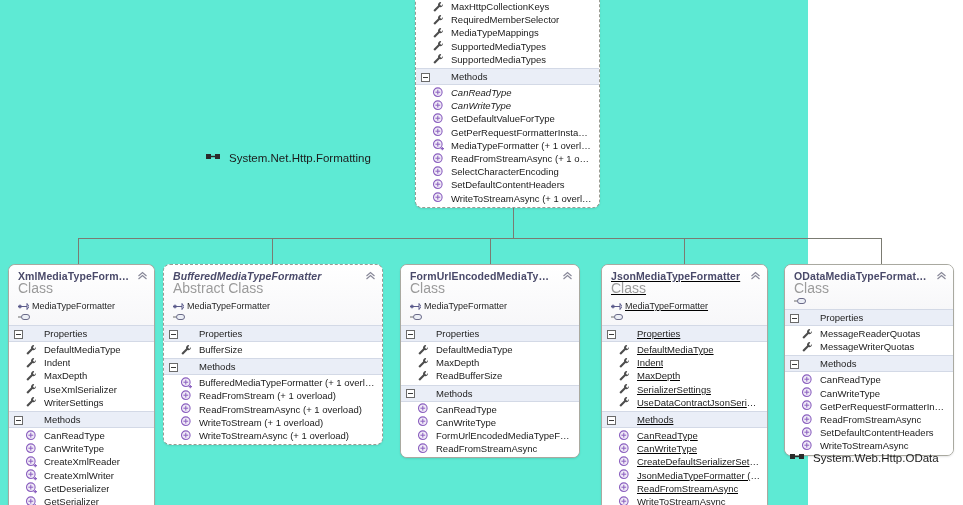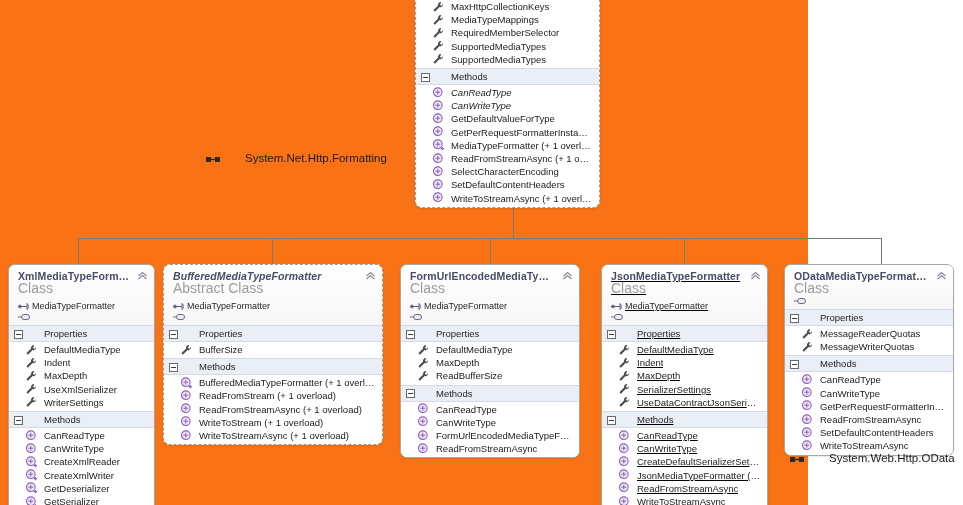--- a/index.html
+++ b/index.html
@@ -8,21 +8,21 @@
     margin: 0; padding: 0;
     width: 963px; height: 505px;
     background: #ffffff;
     font-family: "Liberation Sans", sans-serif;
     overflow: hidden;
   }
   #canvas {
     position: relative;
     width: 808px;
     height: 505px;
-    background: #f97316;
+    background: #5eead4;
   }
 
   
   .conn-h, .conn-v {
     position: absolute;
     background: #7b7b72;
   }
   .conn-h { height: 1px; }
   .conn-v { width: 1px; }
   .tri {
@@ -132,22 +132,22 @@
     white-space: nowrap;
   }
   .member.italic .mname { font-style: italic; }
 
   svg.ic { display: block; flex: 0 0 auto; }
 
   
   .ns-label {
     position: absolute;
     display: flex;
-    align-items: flex-end;
-    gap: 22px;
+    align-items: flex-start;
+    gap: 6px;
     font-size: 11.5px;
     color: #1b1b1b;
     white-space: nowrap;
   }
   .ns-glyph { display: block; }
 </style>
 </head>
 <body>
 
 <div id="canvas">
@@ -169,27 +169,27 @@
         <div class="member">
           <svg class="ic" width="13" height="12" viewBox="0 0 13 12">
             <path d="M9.2 1.2a2.6 2.6 0 0 0-3.1 3.3L1.4 9.2l1.5 1.5 4.7-4.7a2.6 2.6 0 0 0 3.3-3.1L9.4 5.1 8 3.7z" fill="#4d4d4d"></path>
           </svg>
           <span class="mname">MaxHttpCollectionKeys</span>
         </div>
         <div class="member">
           <svg class="ic" width="13" height="12" viewBox="0 0 13 12">
             <path d="M9.2 1.2a2.6 2.6 0 0 0-3.1 3.3L1.4 9.2l1.5 1.5 4.7-4.7a2.6 2.6 0 0 0 3.3-3.1L9.4 5.1 8 3.7z" fill="#4d4d4d"></path>
           </svg>
+          <span class="mname">RequiredMemberSelector</span>
+        </div>
+        <div class="member">
+          <svg class="ic" width="13" height="12" viewBox="0 0 13 12">
+            <path d="M9.2 1.2a2.6 2.6 0 0 0-3.1 3.3L1.4 9.2l1.5 1.5 4.7-4.7a2.6 2.6 0 0 0 3.3-3.1L9.4 5.1 8 3.7z" fill="#4d4d4d"></path>
+          </svg>
           <span class="mname">MediaTypeMappings</span>
-        </div>
-        <div class="member">
-          <svg class="ic" width="13" height="12" viewBox="0 0 13 12">
-            <path d="M9.2 1.2a2.6 2.6 0 0 0-3.1 3.3L1.4 9.2l1.5 1.5 4.7-4.7a2.6 2.6 0 0 0 3.3-3.1L9.4 5.1 8 3.7z" fill="#4d4d4d"></path>
-          </svg>
-          <span class="mname">RequiredMemberSelector</span>
         </div>
         <div class="member">
           <svg class="ic" width="13" height="12" viewBox="0 0 13 12">
             <path d="M9.2 1.2a2.6 2.6 0 0 0-3.1 3.3L1.4 9.2l1.5 1.5 4.7-4.7a2.6 2.6 0 0 0 3.3-3.1L9.4 5.1 8 3.7z" fill="#4d4d4d"></path>
           </svg>
           <span class="mname">SupportedMediaTypes</span>
         </div>
         <div class="member">
           <svg class="ic" width="13" height="12" viewBox="0 0 13 12">
             <path d="M9.2 1.2a2.6 2.6 0 0 0-3.1 3.3L1.4 9.2l1.5 1.5 4.7-4.7a2.6 2.6 0 0 0 3.3-3.1L9.4 5.1 8 3.7z" fill="#4d4d4d"></path>

